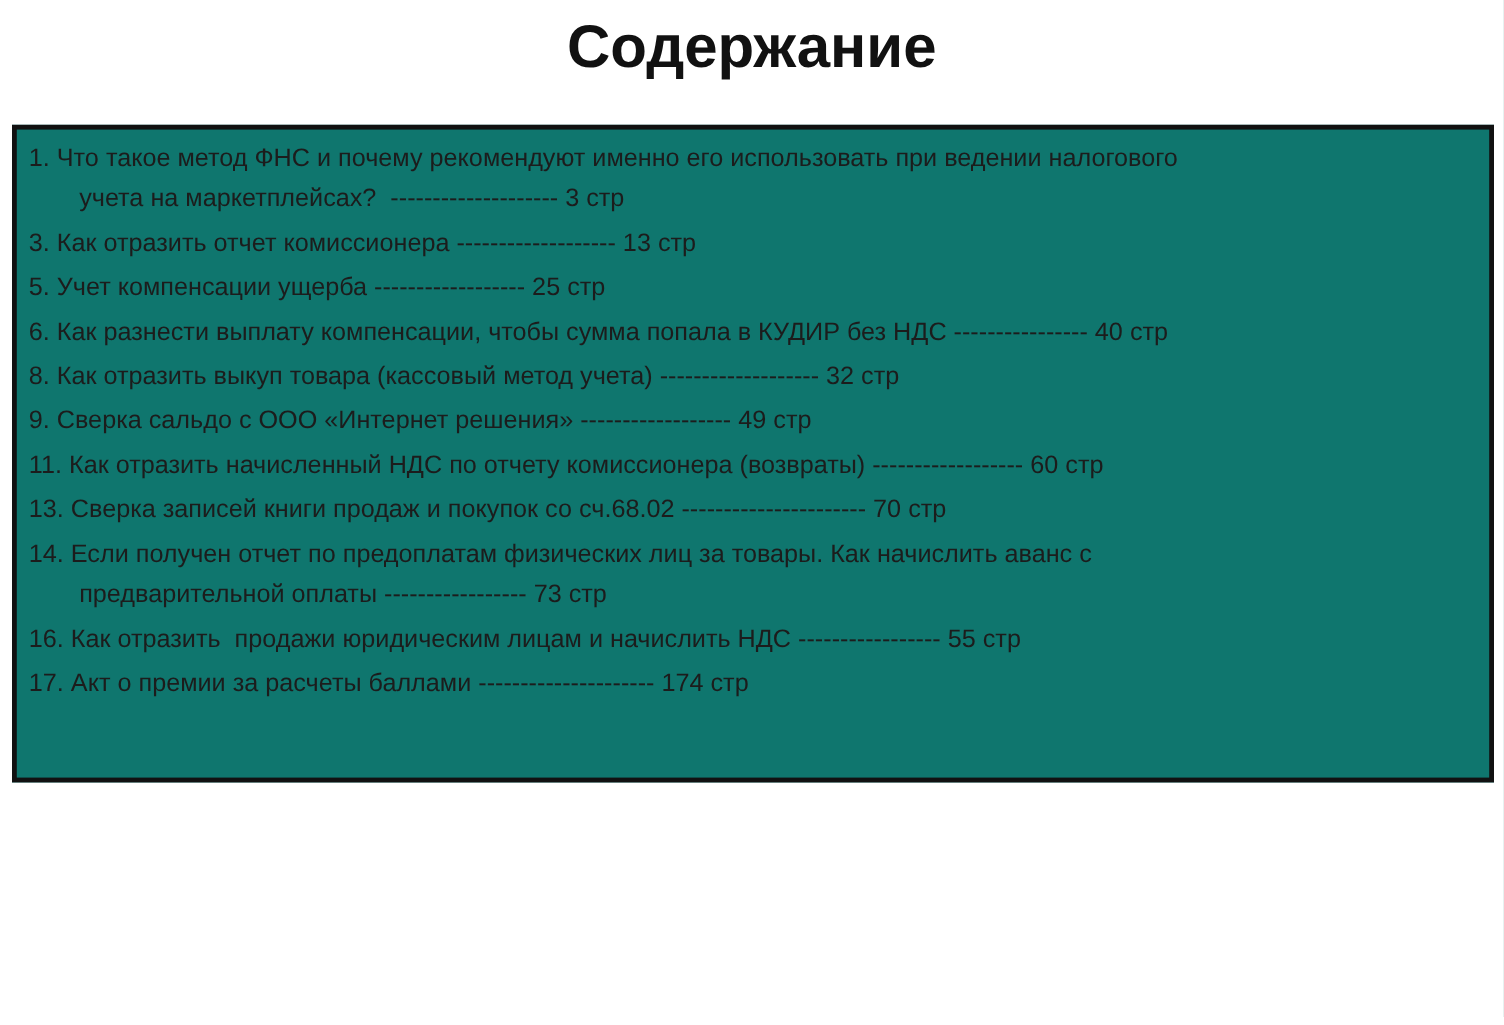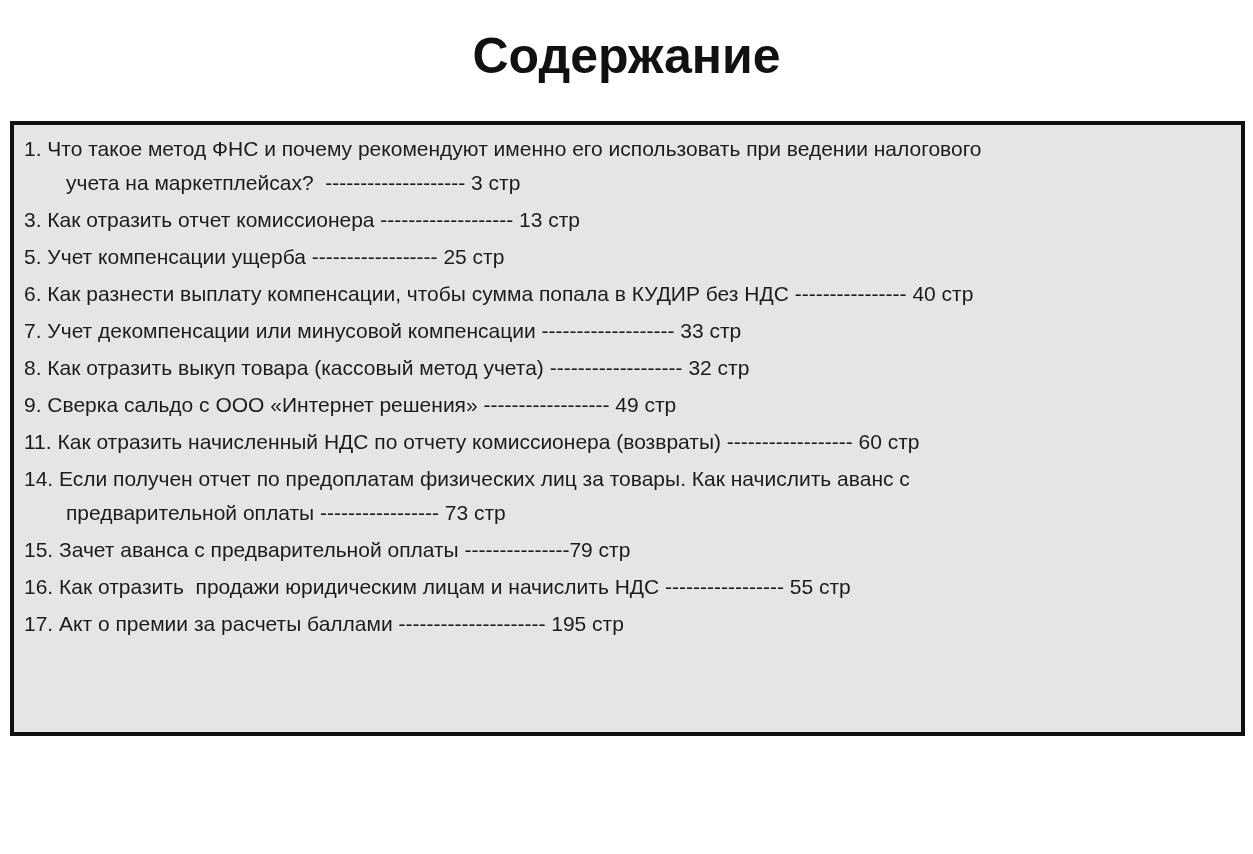--- a/index.html
+++ b/index.html
@@ -11,38 +11,38 @@
     font-family: "Liberation Sans", "DejaVu Sans", sans-serif;
     overflow: hidden;
   }
   .page {
     position: relative;
     width: 1253px;
     height: 854px;
     background: #ffffff;
   }
   .doc-title {
-    margin: 17px;
+    margin: 0;
     padding-top: 12px;
     text-align: center;
     font-size: 50px;
     font-weight: 700;
     color: #111111;
     letter-spacing: 0px;
     line-height: 1.1;
   }
   .toc-box {
     position: absolute;
     left: 10px;
     top: 104px;
     width: 1235px;
-    height: 615px;
+    height: 548px;
     box-sizing: border-box;
     border: 4px solid #111111;
-    background: #e5e5e5;
+    background: #0f766e;
     padding: 7px 6px 0 10px;
     overflow: hidden;
   }
   .toc-item {
     margin: 0 0 3px 0;
     color: #1c1c1c;
     font-size: 21px;
   }
   .toc-line {
     white-space: pre;
@@ -69,39 +69,36 @@
         <div class="toc-item">
           <div class="toc-line">3. Как отразить отчет комиссионера ------------------- 13 стр</div>
         </div>
         <div class="toc-item">
           <div class="toc-line">5. Учет компенсации ущерба ------------------ 25 стр</div>
         </div>
         <div class="toc-item">
           <div class="toc-line">6. Как разнести выплату компенсации, чтобы сумма попала в КУДИР без НДС ---------------- 40 стр</div>
         </div>
         <div class="toc-item">
-          <div class="toc-line">7. Учет декомпенсации или минусовой компенсации ------------------- 33 стр</div>
-        </div>
-        <div class="toc-item">
           <div class="toc-line">8. Как отразить выкуп товара (кассовый метод учета) ------------------- 32 стр</div>
         </div>
         <div class="toc-item">
           <div class="toc-line">9. Сверка сальдо с ООО «Интернет решения» ------------------ 49 стр</div>
         </div>
         <div class="toc-item">
           <div class="toc-line">11. Как отразить начисленный НДС по отчету комиссионера (возвраты) ------------------ 60 стр</div>
         </div>
         <div class="toc-item">
+          <div class="toc-line">13. Сверка записей книги продаж и покупок со сч.68.02 ---------------------- 70 стр</div>
+        </div>
+        <div class="toc-item">
           <div class="toc-line">14. Если получен отчет по предоплатам физических лиц за товары. Как начислить аванс с</div>
           <div class="toc-line cont">предварительной оплаты ----------------- 73 стр</div>
-        </div>
-        <div class="toc-item">
-          <div class="toc-line">15. Зачет аванса с предварительной оплаты ---------------79 стр</div>
         </div>
         <div class="toc-item">
           <div class="toc-line">16. Как отразить  продажи юридическим лицам и начислить НДС ----------------- 55 стр</div>
         </div>
         <div class="toc-item">
-          <div class="toc-line">17. Акт о премии за расчеты баллами --------------------- 195 стр</div>
+          <div class="toc-line">17. Акт о премии за расчеты баллами --------------------- 174 стр</div>
         </div>
       </div>
   </div>
 </div>
 
 </body></html>

